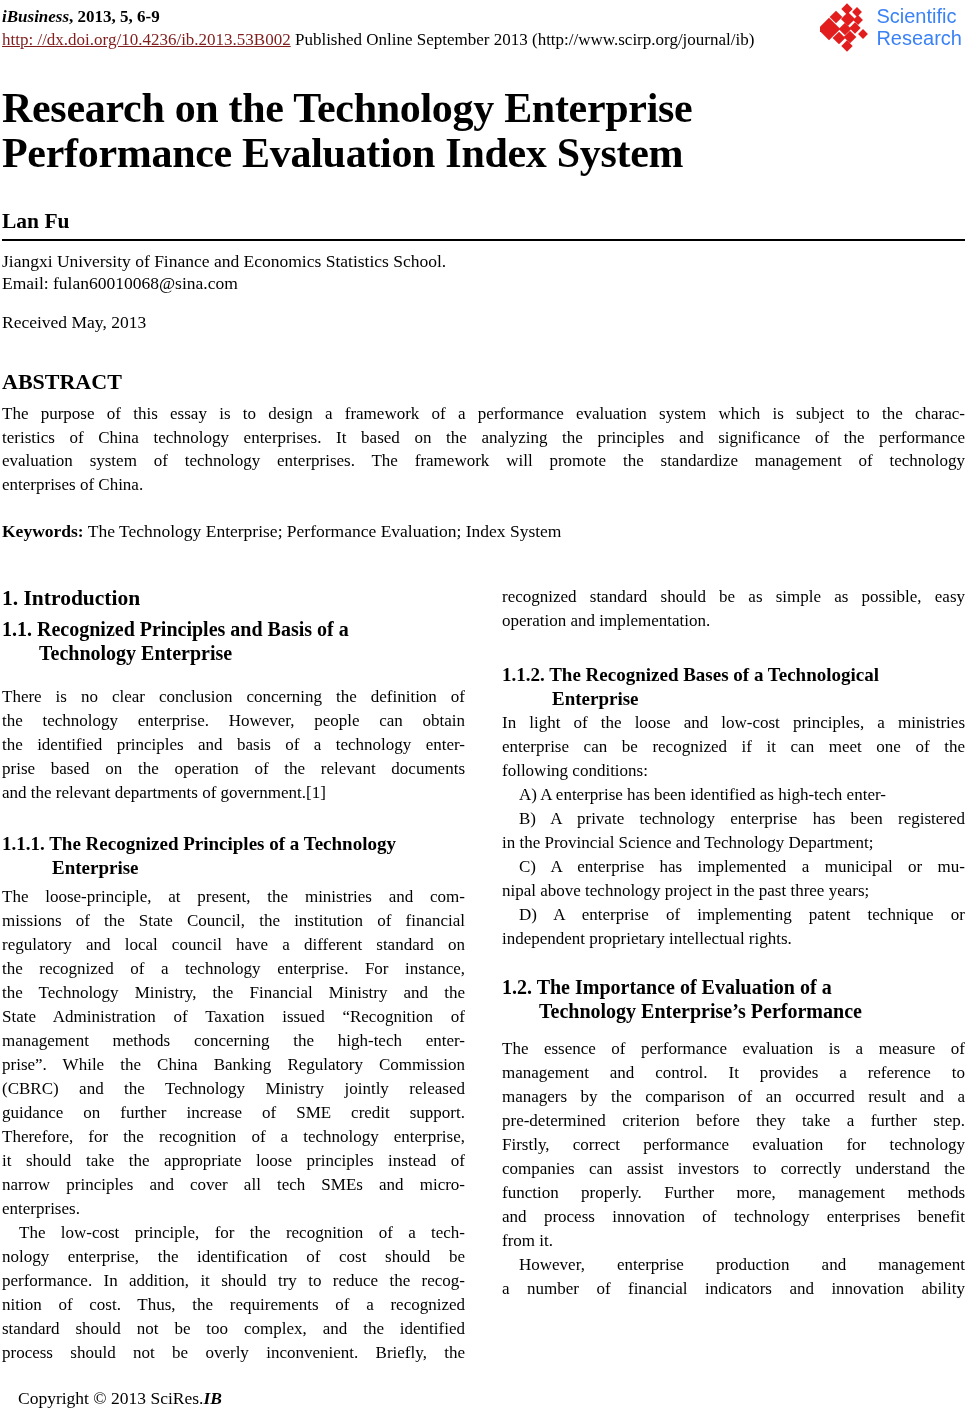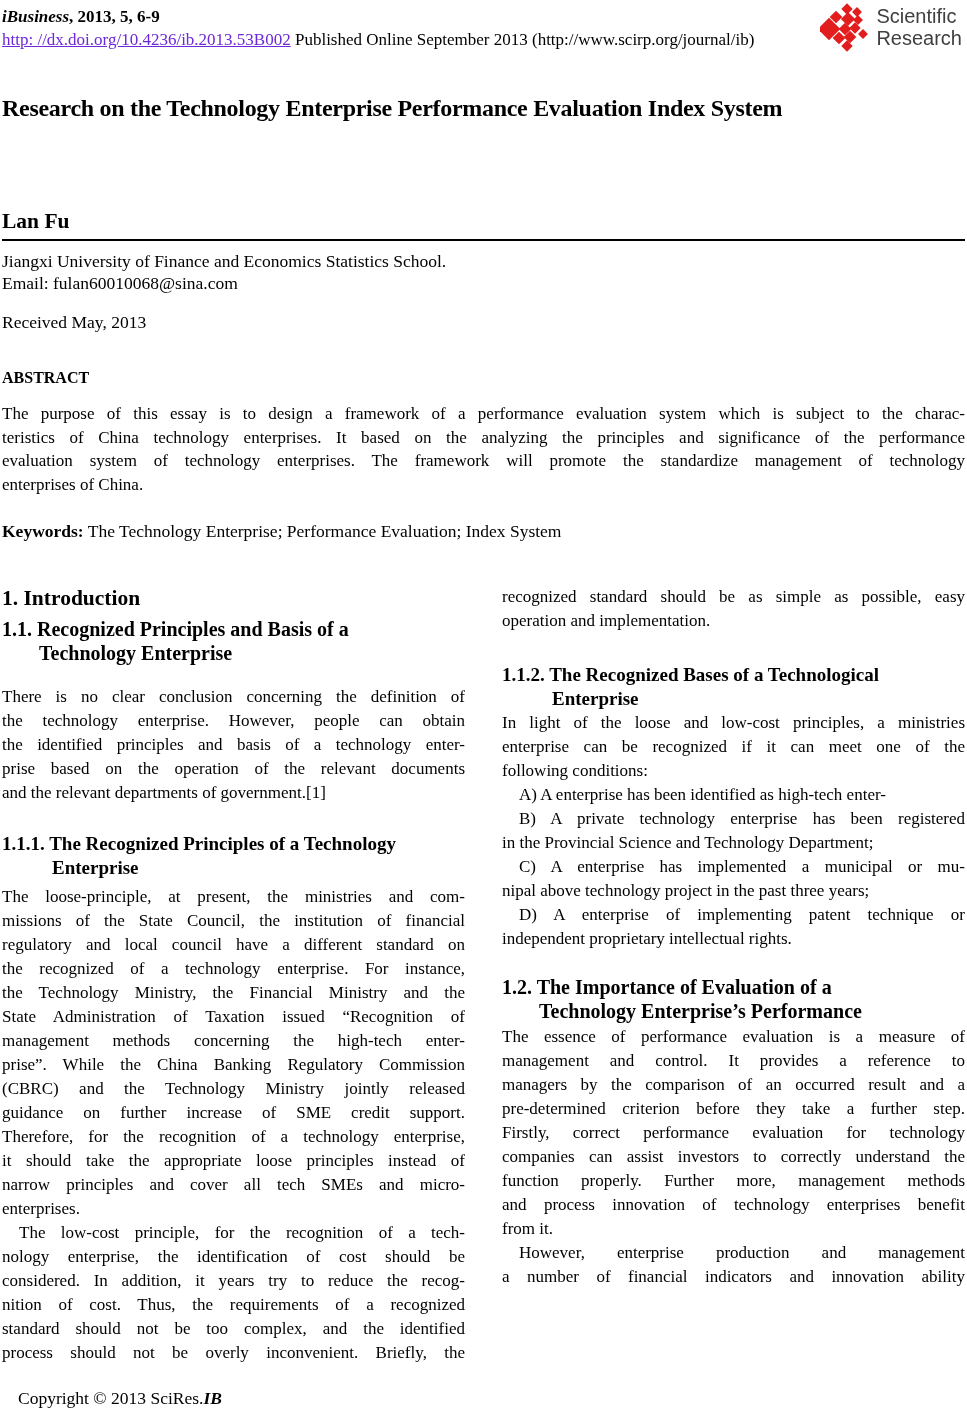--- a/index.html
+++ b/index.html
@@ -11,42 +11,42 @@
   
   #header-left { top:5px; left:2px; font-size:17px; line-height:23px; }
   .journal-italic { font-weight:bold; font-style:italic; }
   .journal-cite { font-weight:bold; }
   a.doi { text-decoration:underline; }
   #logo { top:3px; right:5px; display:flex; align-items:flex-start; }
   #logo-text { font-family:"Liberation Sans","DejaVu Sans",sans-serif;
                font-size:20px; line-height:22px; margin-left:4px; margin-top:2px; }
 
   
-  #page-title { top:86px; left:2px; width:930px; font-size:24px; line-height:45px;
+  #page-title { top:86px; left:2px; width:930px; font-size:42px; line-height:45px;
                 font-weight:bold; letter-spacing:-0.3px; }
   #author { top:209px; left:2px; font-size:21.5px; font-weight:bold; }
   #author-rule { top:239px; left:2px; right:2px; border-top:2px solid #000; height:0; }
   #affiliation-block { top:250px; left:2px; font-size:17.5px; line-height:22.4px; }
   #received { top:312px; left:2px; font-size:17.5px; }
-  #abstract-heading { top:369px; left:2px; font-size:16px; font-weight:bold; }
+  #abstract-heading { top:369px; left:2px; font-size:22px; font-weight:bold; }
   #abstract-text { top:402px; left:2px; width:963px; font-size:17px; line-height:23.5px; }
   #keywords { top:521px; left:2px; font-size:17.5px; }
   .kw-label { font-weight:bold; }
 
   
   #columns { top:578px; left:2px; width:963px; display:flex; gap:37px; }
   .col { width:463px; font-size:17px; line-height:24px; }
 
   .h-intro { font-size:21.5px; line-height:26px; font-weight:bold; margin:7px 0 0 0; }
   .h-sec   { font-size:20px;   line-height:24px; font-weight:bold; }
   .h-sub   { font-size:19px;   line-height:24px; font-weight:bold; }
   #h-1-1   { margin:6px 0 20px 0; }
   #h-1-1-1 { margin:27px 0 5px 0; }
   #h-1-1-2 { margin:30px 0 0 0; }
-  #h-1-2   { margin:24px 0 2px 0; }
+  #h-1-2   { margin:24px 0 14px 0; }
   .para { margin:0; }
 
   .ln { white-space:nowrap; }
   .justify .ln { text-align:justify; text-align-last:justify; }
   .justify .ln:last-child { text-align-last:left; }
   .justify.cont .ln:last-child { text-align-last:justify; }
   .indent .ln:first-child { text-indent:17px; }
   .hang37 .ln:not(:first-child) { padding-left:37px; }
   .hang50 .ln:not(:first-child) { padding-left:50px; }
 
@@ -58,42 +58,42 @@
 </head>
 <body>
 
 <div class="page">
 
   <div class="abs" id="header-left">
     <div>
       <span class="journal-italic">iBusiness</span><span class="journal-cite">, 2013, 5, 6-9</span>
     </div>
     <div>
-      <a class="doi" href="#" style="color: #6d28d9;">http: //dx.doi.org/10.4236/ib.2013.53B002</a><span> Published Online September 2013 (http://www.scirp.org/journal/ib)</span>
+      <a class="doi" href="#" style="color: #7f1d1d;">http: //dx.doi.org/10.4236/ib.2013.53B002</a><span> Published Online September 2013 (http://www.scirp.org/journal/ib)</span>
     </div>
   </div>
 
   <div class="abs" id="logo">
     <svg width="52" height="52" viewBox="0 0 52 52">
       <g fill="#e21d1d">
         <rect x="-4" y="-4" width="8" height="8" transform="translate(27 6)  rotate(45)"></rect>
         <rect x="-3.5" y="-3.5" width="7" height="7" transform="translate(37 9)  rotate(45)"></rect>
         <rect x="-4.5" y="-4.5" width="9" height="9" transform="translate(16 14) rotate(45)"></rect>
         <rect x="-5" y="-5" width="10" height="10" transform="translate(28 16) rotate(45)"></rect>
         <rect x="-3.5" y="-3.5" width="7" height="7" transform="translate(38 17) rotate(45)"></rect>
         <rect x="-8" y="-8" width="16" height="16" transform="translate(9 26)  rotate(45)"></rect>
         <rect x="-4.5" y="-4.5" width="9" height="9" transform="translate(25 26) rotate(45)"></rect>
         <rect x="-4" y="-4" width="8" height="8" transform="translate(35 25) rotate(45)"></rect>
         <rect x="-3.5" y="-3.5" width="7" height="7" transform="translate(43 31) rotate(45)"></rect>
         <rect x="-4.5" y="-4.5" width="9" height="9" transform="translate(19 35) rotate(45)"></rect>
         <rect x="-4.5" y="-4.5" width="9" height="9" transform="translate(30 34) rotate(45)"></rect>
         <rect x="-4" y="-4" width="8" height="8" transform="translate(27 43) rotate(45)"></rect>
       </g>
     </svg>
-    <div id="logo-text" style="color: #404040;">
+    <div id="logo-text" style="color: #3b82f6;">
       <div>Scientific</div>
       <div>Research</div>
     </div>
   </div>
 
   <h1 class="abs" id="page-title" style="margin:0;">Research on the Technology Enterprise Performance Evaluation Index System</h1>
 
   <div class="abs" id="author">Lan Fu</div>
   <div class="abs" id="author-rule"></div>
 
@@ -146,21 +146,21 @@
           <div class="ln">(CBRC) and the Technology Ministry jointly released</div>
           <div class="ln">guidance on further increase of SME credit support.</div>
           <div class="ln">Therefore, for the recognition of a technology enterprise,</div>
           <div class="ln">it should take the appropriate loose principles instead of</div>
           <div class="ln">narrow principles and cover all tech SMEs and micro-</div>
           <div class="ln">enterprises.</div>
         </div>
       <div class="para justify cont indent">
           <div class="ln">The low-cost principle, for the recognition of a tech-</div>
           <div class="ln">nology enterprise, the identification of cost should be</div>
-          <div class="ln">considered. In addition, it years try to reduce the recog-</div>
+          <div class="ln">performance. In addition, it should try to reduce the recog-</div>
           <div class="ln">nition of cost. Thus, the requirements of a recognized</div>
           <div class="ln">standard should not be too complex, and the identified</div>
           <div class="ln">process should not be overly inconvenient. Briefly, the</div>
         </div>
     </div>
 
     <div class="col">
       <div class="para justify" style="margin-top:7px;">
           <div class="ln">recognized standard should be as simple as possible, easy</div>
           <div class="ln">operation and implementation.</div>

